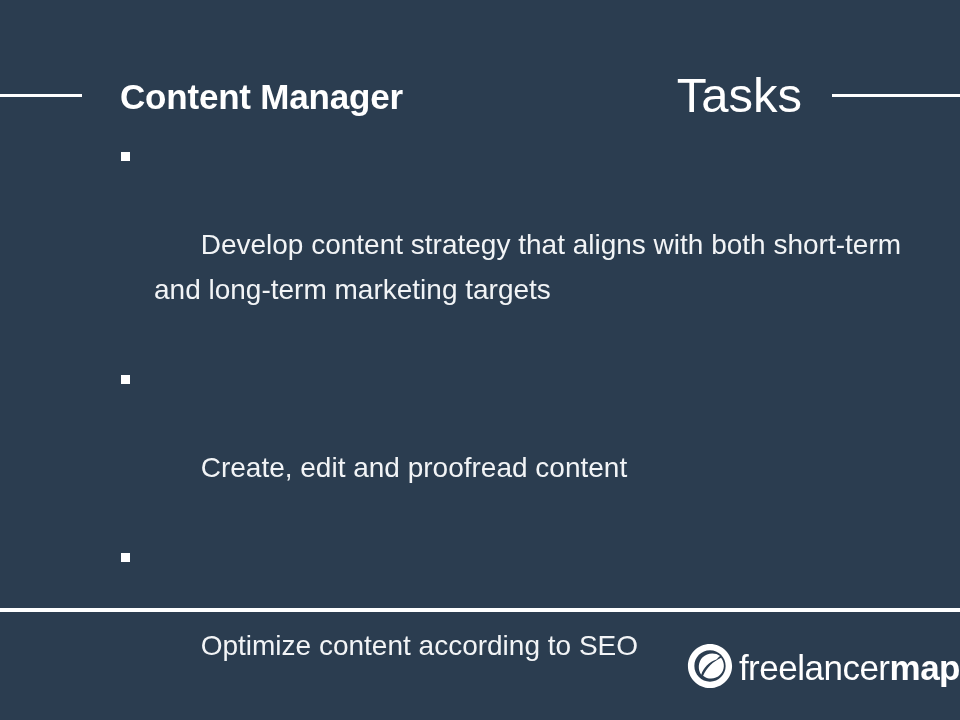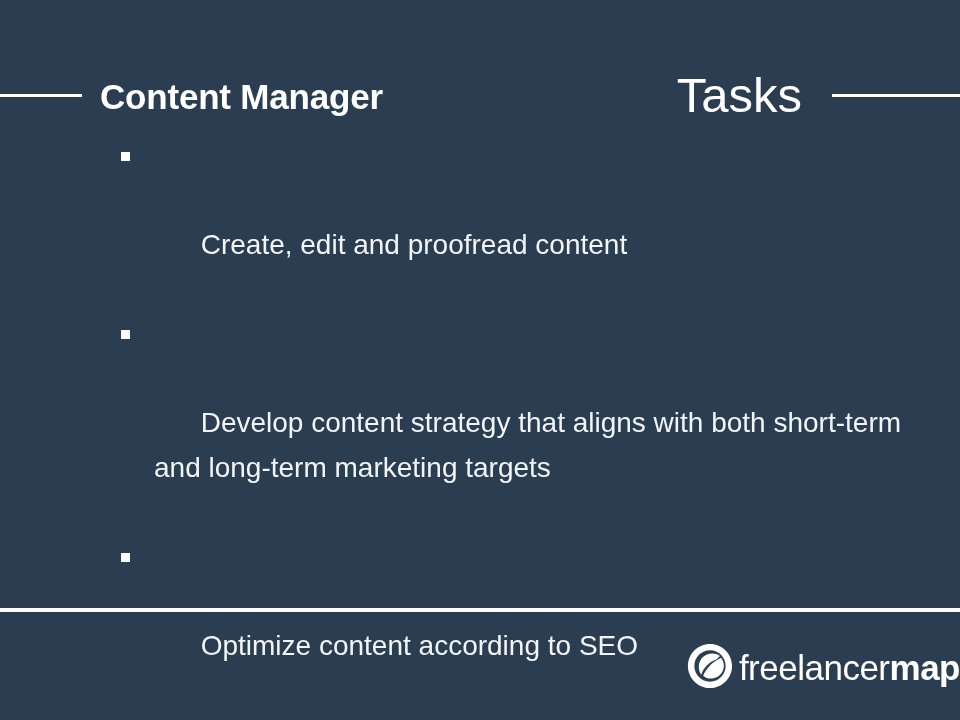--- a/index.html
+++ b/index.html
@@ -39,20 +39,21 @@
   .rule-right { width: 128px; margin-left: 30px; }
 
   .header-title {
     color: #ffffff;
     font-size: 35px;
     font-weight: bold;
     letter-spacing: -0.2px;
     white-space: nowrap;
     line-height: 1;
     padding-top: 2px;
+    margin-left: 20px;
   }
   .header-spacer { flex: 1 1 auto; }
   .header-kicker {
     color: #ffffff;
     font-size: 49px;
     font-weight: 300;
     white-space: nowrap;
     line-height: 1;
   }
 
@@ -135,25 +136,25 @@
     <div class="rule rule-left"></div>
     <div class="header-title">Content Manager</div>
     <div class="header-spacer"></div>
     <div class="header-kicker">Tasks</div>
     <div class="rule rule-right"></div>
   </div>
 
   <ul class="bullets">
     <li class="bullet-item">
       <span class="bullet-marker"></span>
-      <span>Create, edit and proofread content</span>
+      <span>Develop content strategy that aligns with both short-term and long-term marketing targets</span>
     </li>
     <li class="bullet-item">
       <span class="bullet-marker"></span>
-      <span>Develop content strategy that aligns with both short-term and long-term marketing targets</span>
+      <span>Create, edit and proofread content</span>
     </li>
     <li class="bullet-item">
       <span class="bullet-marker"></span>
       <span>Optimize content according to SEO</span>
     </li>
     <li class="bullet-item">
       
       
     </li>
 

